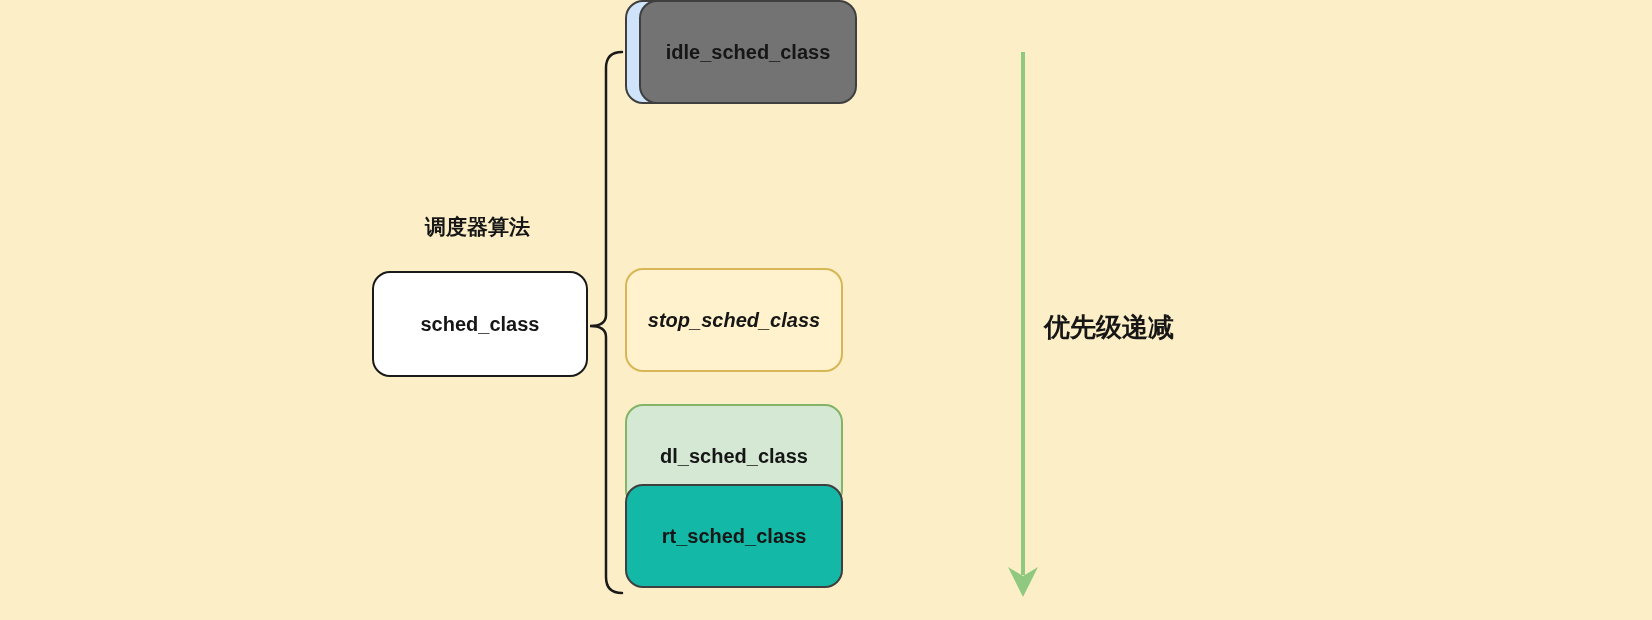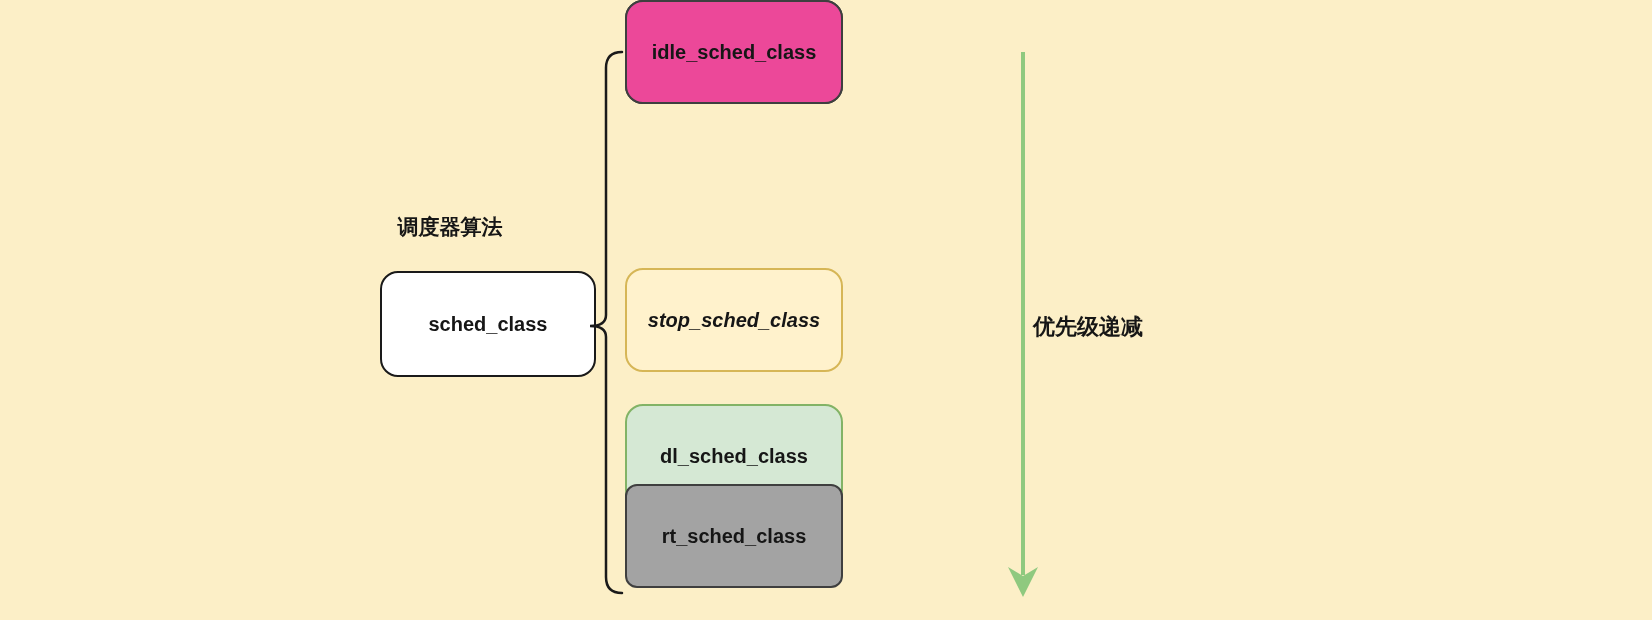--- a/index.html
+++ b/index.html
@@ -5,21 +5,21 @@
   html,body{margin:0;padding:0;}
   body{font-family:"Liberation Sans","DejaVu Sans",sans-serif;}
   #canvas{
     position:relative;
     width:1652px;height:620px;
     overflow:hidden;
   }
   .label{
     position:absolute;
     font-weight:bold;
-    text-align:center;
+    text-align:right;
   }
   #root-title{
     left:370px;top:212px;width:160px;height:30px;
     font-size:21px;line-height:30px;
   }
   #root-box{
     position:absolute;
     left:372px;top:271px;width:216px;height:106px;
     border:2.5px solid;
     border-radius:18px;
@@ -37,52 +37,52 @@
     box-sizing:border-box;
   }
   .stack-box:nth-of-type(1){top:52px;}
   .stack-box:nth-of-type(2){top:160px;}
   .stack-box:nth-of-type(3){top:268px;}
   .stack-box:nth-of-type(4){top:376px;margin-top:28px;}
   .stack-box:nth-of-type(5){top:484px;}
   #brace-svg{position:absolute;left:580px;top:40px;}
   #arrow-svg{position:absolute;left:1000px;top:45px;}
   #arrow-label{
-    left:1023px;top:312px;width:130px;height:30px;
-    font-size:22px;line-height:30px;
+    left:1044px;top:312px;width:130px;height:30px;
+    font-size:26px;line-height:30px;
   }
 </style>
 </head>
 <body>
 
 <div id="canvas" style="background: rgb(252, 239, 199); color: rgb(22, 22, 22);">
 
   <div id="root-title" class="label">调度器算法</div>
 
-  <div id="root-box" style="background: rgb(255, 255, 255); border-color: rgb(26, 26, 26); margin-left: 8px;">
+  <div id="root-box" style="background: rgb(255, 255, 255); border-color: rgb(26, 26, 26);">
     <span>sched_class</span>
   </div>
 
   <svg id="brace-svg" width="60" height="570" viewBox="0 0 60 570">
     <path d="M42,12 Q26,12 26,28 L26,275 Q26,286 10,286 Q26,286 26,297 L26,537 Q26,553 42,553" fill="none" stroke-width="2.5" stroke-linecap="round" style="stroke: rgb(26, 26, 26);"></path>
   </svg>
 
   <div class="stack-box" style="background: rgb(255, 242, 204); border-color: rgb(214, 182, 86); font-style: italic;">
     <span>stop_sched_class</span>
   </div>
   <div class="stack-box" style="background: rgb(213, 232, 212); border-color: rgb(130, 179, 102);">
     <span>dl_sched_class</span>
   </div>
-  <div class="stack-box" style="background: #a3a3a3; border-color: rgb(63, 63, 63); border-radius: 12px;">
+  <div class="stack-box" style="background: #14b8a6; border-color: rgb(63, 63, 63);">
     <span>rt_sched_class</span>
   </div>
   <div class="stack-box" style="background: rgb(207, 228, 251); border-color: rgb(63, 63, 63);">
     <span>fair_sched_class</span>
   </div>
-  <div class="stack-box" style="background: #ec4899; border-color: rgb(63, 63, 63);">
+  <div class="stack-box" style="background: #737373; border-color: rgb(63, 63, 63); margin-left: 14px;">
     <span>idle_sched_class</span>
   </div>
 
   <svg id="arrow-svg" width="50" height="560" viewBox="0 0 50 560">
     <path d="M23,7 L23,530" fill="none" stroke-width="4" style="stroke: rgb(143, 201, 127);"></path>
     <path d="M23,552 L8,522 L23,531 L38,522 Z" stroke="none" style="fill: rgb(143, 201, 127);"></path>
   </svg>
 
   <div id="arrow-label" class="label">优先级递减</div>
 

